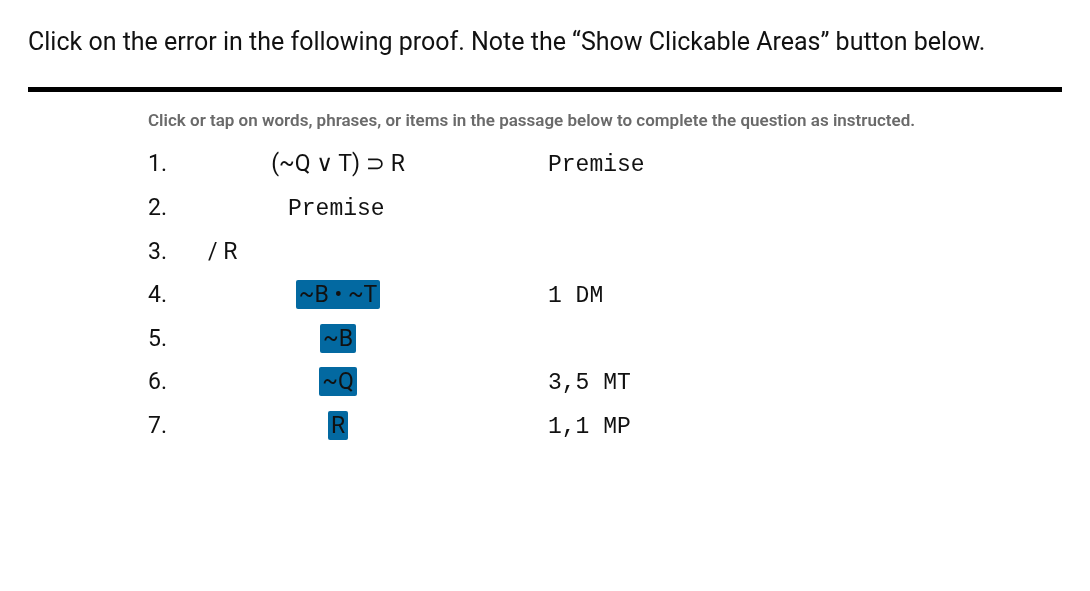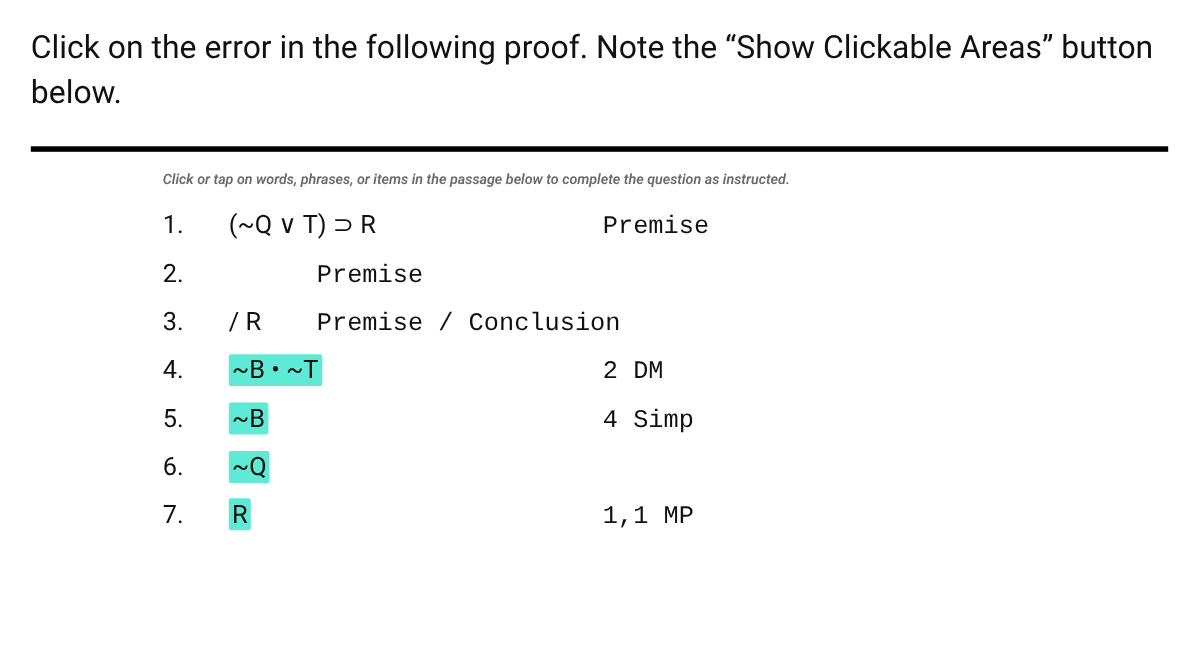--- a/index.html
+++ b/index.html
@@ -8,63 +8,63 @@
       box-sizing: border-box;
     }
     body {
       font-family: -apple-system, BlinkMacSystemFont, "Segoe UI", Roboto, Helvetica, Arial, sans-serif;
       background: #ffffff;
       color: #111111;
       padding: 24px 28px;
       width: 1090px;
     }
     .question-prompt {
-      font-size: 29px;
+      font-size: 25px;
       line-height: 1.4;
       margin-bottom: 28px;
     }
     .divider {
       border: none;
       border-top: 5px solid #000000;
       margin-bottom: 18px;
     }
     .instruction-text {
-      font-style: italic;
       font-weight: 600;
       color: #6a6a6a;
-      font-size: 13px;
+      font-size: 17px;
       margin-left: 120px;
       margin-bottom: 12px;
     }
     .proof-table {
       margin-left: 120px;
     }
     .proof-row {
       display: flex;
       align-items: baseline;
       padding: 8px 0;
       font-size: 23px;
     }
     .line-num {
       width: 60px;
       text-align: left;
     }
     .formula-col {
       width: 260px;
+      text-align: center;
     }
     .conclusion-col {
       width: 80px;
       text-align: left;
     }
     .justification-col {
       flex: 1;
       font-family: Liberation Mono, monospace;
     }
     .highlight {
-      background-color: #5eead4;
+      background-color: #0369a1;
       padding: 1px 3px;
       border-radius: 2px;
     }
   </style>
 </head>
 <body>
 
 <div class="question-prompt">Click on the error in the following proof. Note the “Show Clickable Areas” button below.</div>
 
 <hr class="divider">
@@ -79,38 +79,37 @@
       <span class="justification-col">Premise</span>
     </div>
     <div class="proof-row">
       <span class="line-num">2.</span>
       <span class="conclusion-col"></span>
       <span class="justification-col">Premise</span>
     </div>
     <div class="proof-row">
       <span class="line-num">3.</span>
       <span class="conclusion-col">/ R</span>
-      <span class="justification-col">Premise / Conclusion</span>
     </div>
     <div class="proof-row">
       <span class="line-num">4.</span>
       <span class="formula-col"><span class="highlight">~B • ~T</span></span>
       <span class="conclusion-col"></span>
-      <span class="justification-col">2 DM</span>
+      <span class="justification-col">1 DM</span>
     </div>
     <div class="proof-row">
       <span class="line-num">5.</span>
       <span class="formula-col"><span class="highlight">~B</span></span>
       <span class="conclusion-col"></span>
-      <span class="justification-col">4 Simp</span>
     </div>
     <div class="proof-row">
       <span class="line-num">6.</span>
       <span class="formula-col"><span class="highlight">~Q</span></span>
       <span class="conclusion-col"></span>
+      <span class="justification-col">3,5 MT</span>
     </div>
     <div class="proof-row">
       <span class="line-num">7.</span>
       <span class="formula-col"><span class="highlight">R</span></span>
       <span class="conclusion-col"></span>
       <span class="justification-col">1,1 MP</span>
     </div>
   </div>
 
 </body></html>

